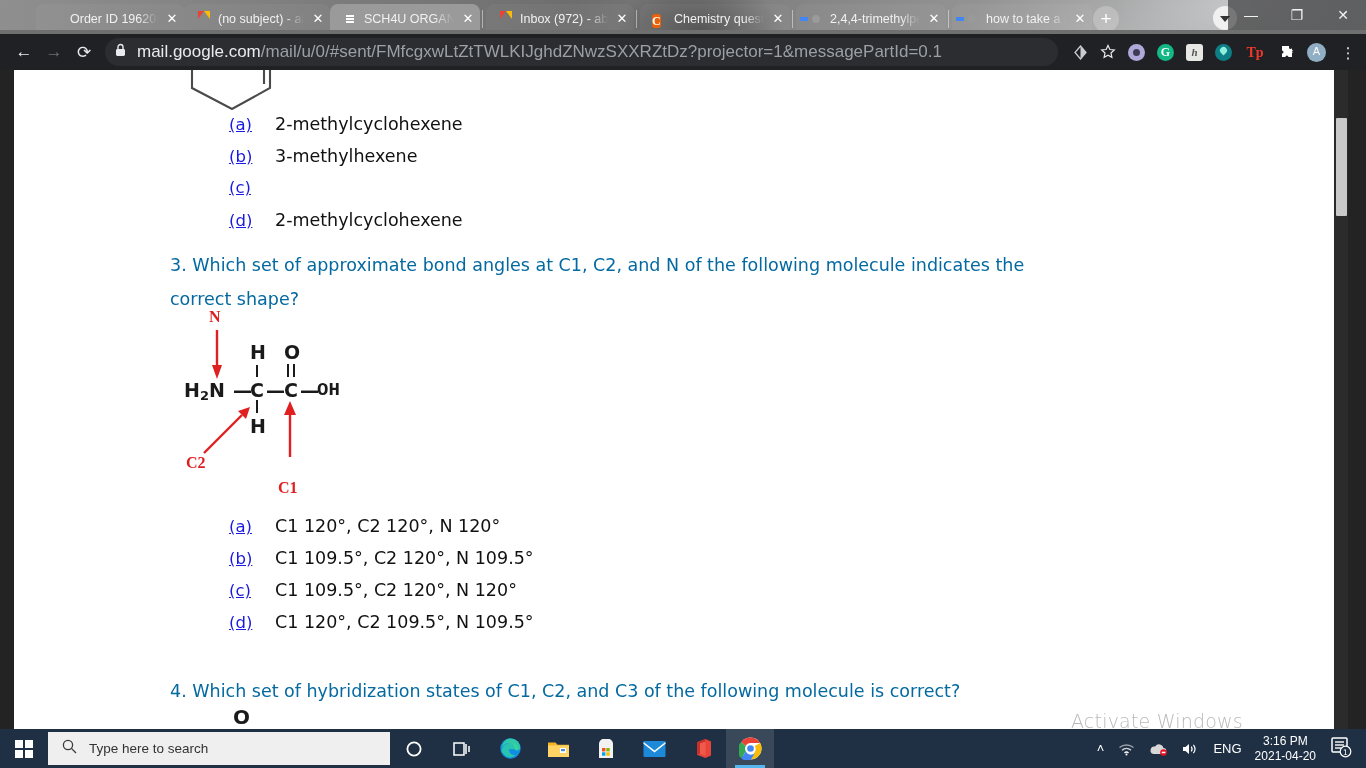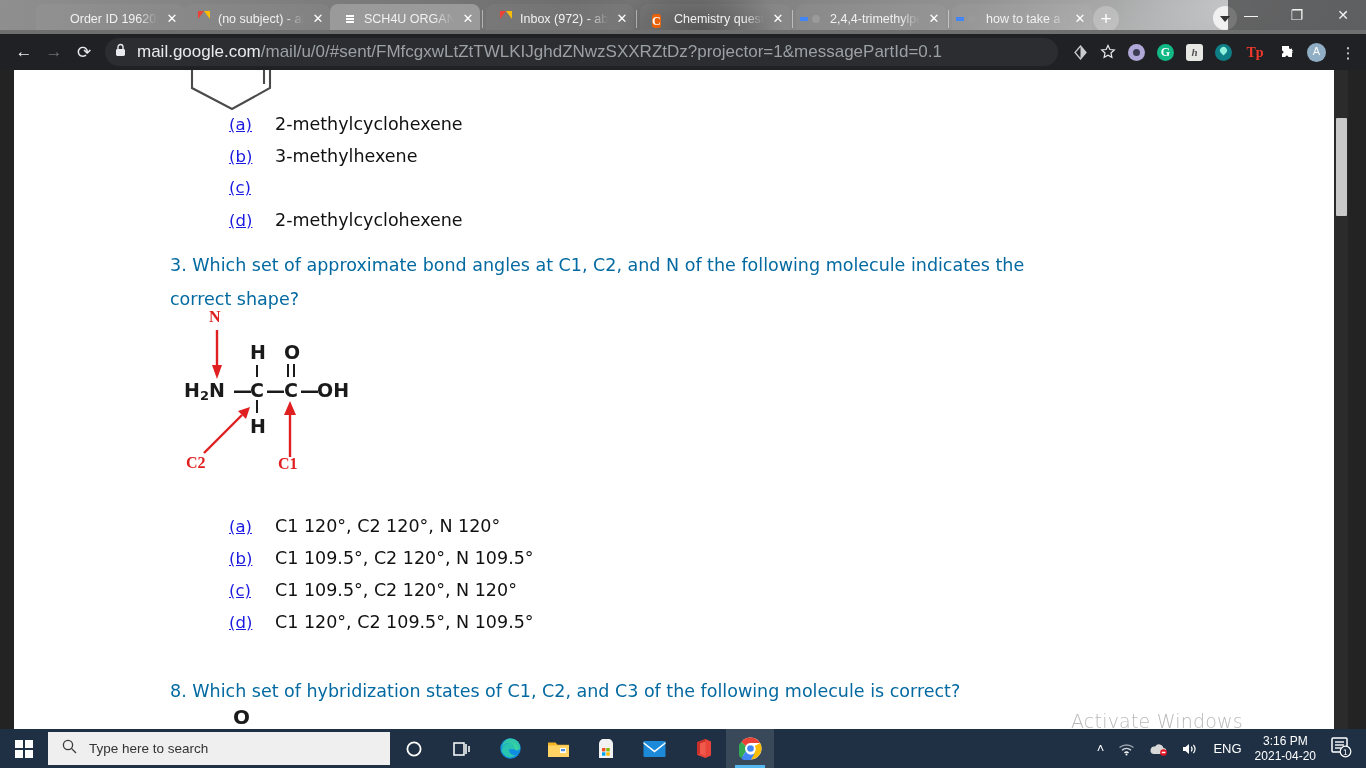--- a/index.html
+++ b/index.html
@@ -310,21 +310,21 @@
       <div class="qtext" style="left:156px;top:212px;">correct shape?</div>
 
       <div id="mol">
 
         <span class="atom" style="left:10px;top:64px;">H<span class="sub">2</span>N</span>
         <span class="atom" style="left:59px;top:64px;">—</span>
         <span class="atom" style="left:76px;top:64px;">C</span>
         <span class="atom" style="left:92px;top:64px;">—</span>
         <span class="atom" style="left:110px;top:64px;">C</span>
         <span class="atom" style="left:126px;top:64px;">—</span>
-        <span class="atom" style="left:143px;top:64px;">OH</span>
+        <span class="atom" style="left:143px;top:64px;font-family:Liberation Mono, monospace;">OH</span>
         <span class="atom" style="left:76px;top:26px;">H</span>
         <span class="atom" style="left:76px;top:100px;">H</span>
         <span class="atom" style="left:110px;top:26px;">O</span>
 
         <svg style="position:absolute;left:0;top:0;" width="220" height="175" viewBox="0 0 220 175">
 
           <line x1="83" y1="50" x2="83" y2="62" stroke="#1a1a1a" stroke-width="2"></line>
           <line x1="83" y1="85" x2="83" y2="98" stroke="#1a1a1a" stroke-width="2"></line>
 
           <line x1="114" y1="49" x2="114" y2="62" stroke="#1a1a1a" stroke-width="2"></line>
@@ -335,41 +335,41 @@
 
           <line x1="30" y1="138" x2="68" y2="100" stroke="#e02020" stroke-width="2.4"></line>
           <path d="M76 92 L64 96 L72 104 Z" fill="#e02020"></path>
 
           <line x1="116" y1="142" x2="116" y2="98" stroke="#e02020" stroke-width="2.4"></line>
           <path d="M116 86 L110 100 L122 100 Z" fill="#e02020"></path>
         </svg>
 
         <span class="redlbl" style="left:35px;top:-7px;">N</span>
         <span class="redlbl" style="left:12px;top:139px;">C2</span>
-        <span class="redlbl" style="left:104px;top:140px;text-align:center;">C1</span>
+        <span class="redlbl" style="left:104px;top:164px;text-align:center;">C1</span>
       </div>
 
       <div class="optrow" style="left:215px;top:446px;">
         <span class="optlet">(a)</span>
         <span class="opttxt">C1 120°, C2 120°, N 120°</span>
       </div>
       <div class="optrow" style="left:215px;top:478px;">
         <span class="optlet">(b)</span>
         <span class="opttxt">C1 109.5°, C2 120°, N 109.5°</span>
       </div>
       <div class="optrow" style="left:215px;top:510px;">
         <span class="optlet">(c)</span>
         <span class="opttxt">C1 109.5°, C2 120°, N 120°</span>
       </div>
       <div class="optrow" style="left:215px;top:542px;">
         <span class="optlet">(d)</span>
         <span class="opttxt">C1 120°, C2 109.5°, N 109.5°</span>
       </div>
 
-      <div class="qtext" style="left:156px;top:604px;">8. Which set of hybridization states of C1, C2, and C3 of the following molecule is correct?</div>
+      <div class="qtext" style="left:156px;top:604px;">4. Which set of hybridization states of C1, C2, and C3 of the following molecule is correct?</div>
       <svg style="position:absolute;left:215px;top:630px;" width="30" height="29" viewBox="0 0 30 29">
         <text x="4" y="24" font-family="DejaVu Sans, sans-serif" font-size="20" font-weight="700" fill="#1a1a1a">O</text>
       </svg>
 
       <div id="wm1">Activate Windows</div>
 
     </div>
 
     <div id="scrollbar">
       <div id="scrollthumb"></div>

